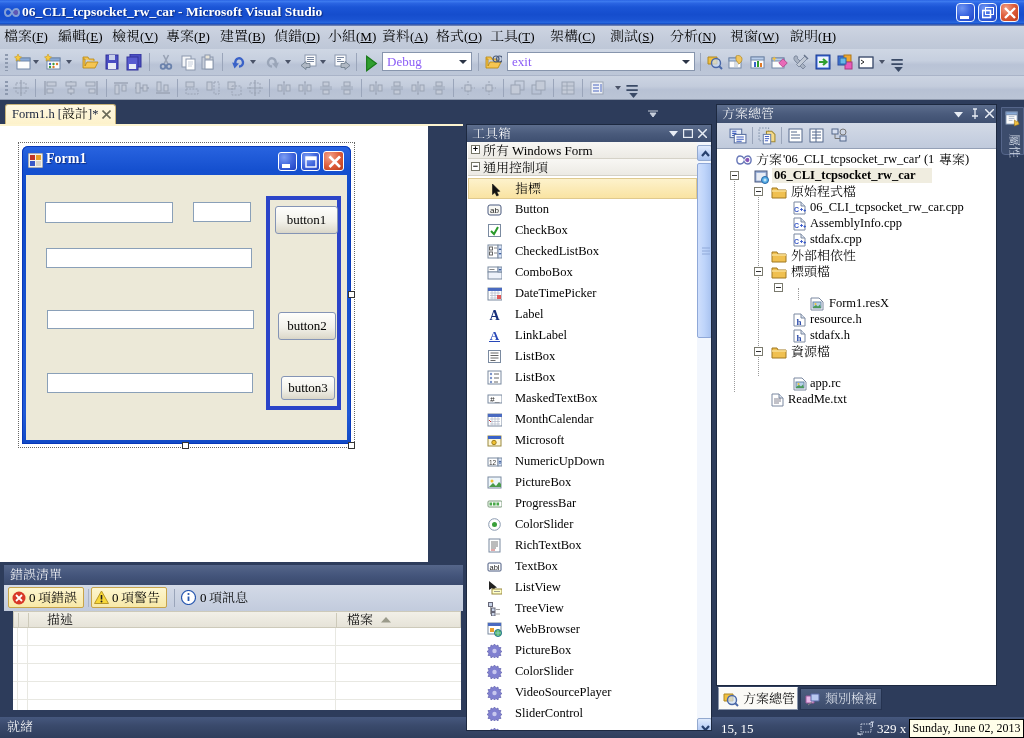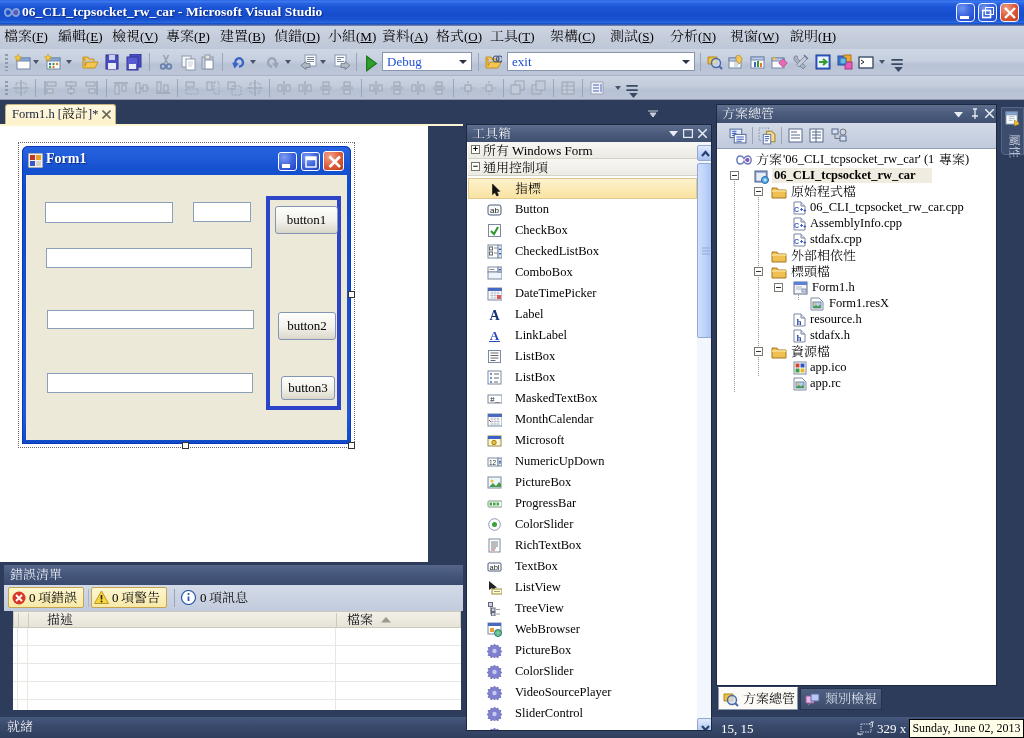--- a/index.html
+++ b/index.html
@@ -14,21 +14,21 @@
 .wbtn span{position:absolute;color:#fff;font-family:"Liberation Sans";font-weight:bold}
 #menubar{left:0;top:24px;width:1024px;height:25px;background:linear-gradient(180deg,#3f66c2 0%,#37549c 4%,#cdd4e1 10%,#c5cddc 55%,#bec7d7 100%);}
 .mi{position:absolute;top:5px;font-size:14px;color:#000}
 #tb1{left:0;top:49px;width:1024px;height:27px;background:linear-gradient(180deg,#cfd7e4 0%,#c6cfdf 45%,#b9c3d6 60%,#bdc7d8 100%);border-bottom:1px solid #aab4c8}
 #tb2{left:0;top:76px;width:1024px;height:24px;background:linear-gradient(180deg,#ccd4e2 0%,#c3ccdc 45%,#b7c1d4 60%,#bbc5d6 100%);border-bottom:1px solid #8e99ad}
 .grip{position:absolute;top:4px;width:3px;bottom:4px;background-image:radial-gradient(circle at 1.5px 2px,#8d99ae 1.2px,transparent 1.3px);background-size:3px 4px}
 .tsep{position:absolute;top:3px;width:1px;height:18px;background:#9aa5ba}
 .tico{position:absolute;top:5px;width:17px;height:17px}
 .tico2{position:absolute;top:4px;width:16px;height:16px}
 .darr{position:absolute;top:11px;width:0;height:0;border-left:3px solid transparent;border-right:3px solid transparent;border-top:4px solid #4a5368}
-.combo{position:absolute;top:3px;height:19px;background:#fff;border:1px solid #8795ad;font-size:13px;color:#1d4ed8;padding:1px 4px}
+.combo{position:absolute;top:3px;height:19px;background:#fff;border:1px solid #8795ad;font-size:13px;color:#8b5cf6;padding:1px 4px}
 .combo .ca{position:absolute;right:4px;top:7px;width:0;height:0;border-left:4px solid transparent;border-right:4px solid transparent;border-top:4px solid #2b3446}
 
 #tabstrip{left:0;top:100px;width:712px;height:24px;background:#2d3c5b}
 #tab1{position:absolute;left:5px;top:3px;width:111px;height:21px;background:linear-gradient(180deg,#fff8e2,#fdf2cb);border-radius:3px 3px 0 0;border:1px solid #c8b37a;border-bottom:none;font-size:13px;color:#1a2740}
 #doc{left:0;top:126px;width:428px;height:436px;background:#fff}
 
 #formsel{position:absolute;left:18px;top:16px;width:337px;height:306px;border:1px dotted #666}
 #form{position:absolute;left:22px;top:20px;width:329px;height:298px;border-radius:6px 6px 0 0;
  background:linear-gradient(180deg,#2964e0,#1550cf 8%,#0f49c8 20%,#2059d6 90%,#1049c5 100%);
  box-shadow:0 0 0 1px #0838b9 inset}
@@ -1011,29 +1011,20 @@
         <g fill="#000" transform="translate(0,11.18) scale(0.013000)">
           <use href="#g39" x="0"></use>
           <use href="#g51" x="1000"></use>
           <use href="#g0" x="2000"></use>
         </g>
       </svg>
     </div>
     <div class="pmbox" style="left:37px;top:162px">
       <i></i>
     </div>
-    <div class="trow" style="top:175px;left:0;width:279px">
-      <svg style="position:absolute;left:76px;top:1px" width="15" height="14" viewBox="0 0 15 14">
-        <rect x="1" y="1" width="13" height="12" fill="#f4f6fa" stroke="#5a688a"></rect>
-        <rect x="1" y="1" width="13" height="3" fill="#5a80d8"></rect>
-        <path d="M3 6 h6 M3 8 h6" stroke="#9ab" stroke-width=".8"></path>
-        <rect x="9" y="8" width="4" height="3" fill="#c8d4e8" stroke="#8a98b0"></rect>
-      </svg>
-      <span style="position:absolute;left:95px;top:0">Form1.h</span>
-    </div>
     <div class="pmbox" style="left:57px;top:178px">
       <i></i>
     </div>
     <div class="trow" style="top:191px;left:0;width:251px">
       <svg style="position:absolute;left:93px;top:1px" width="14" height="14" viewBox="0 0 14 14">
         <path d="M1 1 h8 l4 4 v8 h-12 Z" fill="#fff" stroke="#7a88a0"></path>
         <rect x="3" y="5" width="8" height="6" fill="#b8d0e8" stroke="#6888a8"></rect>
         <circle cx="5.5" cy="7" r="1" fill="#f0c030"></circle>
         <path d="M3 10 L6 8 L8 9.5 L10 7.5 L11 11 L3 11 Z" fill="#4a9a5a"></path>
       </svg>
@@ -1064,38 +1055,36 @@
         <g fill="#000" transform="translate(0,11.18) scale(0.013000)">
           <use href="#g13" x="0"></use>
           <use href="#g52" x="1000"></use>
           <use href="#g0" x="2000"></use>
         </g>
       </svg>
     </div>
     <div class="pmbox" style="left:37px;top:242px">
       <i></i>
     </div>
-    <div class="trow" style="top:255px;left:0;width:279px">
-      <svg style="position:absolute;left:76px;top:1px" width="14" height="14" viewBox="0 0 14 14">
-        <rect x="1" y="1" width="12" height="12" fill="#fff" stroke="#7a88a0"></rect>
-        <rect x="2.5" y="2.5" width="4" height="4" fill="#d04828"></rect>
-        <rect x="7.5" y="2.5" width="4" height="4" fill="#2858c8"></rect>
-        <rect x="2.5" y="7.5" width="4" height="4" fill="#38a048"></rect>
-        <rect x="7.5" y="7.5" width="4" height="4" fill="#e8b828"></rect>
-      </svg>
-      <span style="position:absolute;left:93px;top:0">app.ico</span>
-    </div>
     <div class="trow" style="top:271px;left:0;width:279px">
       <svg style="position:absolute;left:76px;top:1px" width="14" height="14" viewBox="0 0 14 14">
         <path d="M1 1 h8 l4 4 v8 h-12 Z" fill="#fff" stroke="#7a88a0"></path>
         <rect x="3" y="5" width="8" height="6" fill="#b8d0e8" stroke="#6888a8"></rect>
         <circle cx="5.5" cy="7" r="1" fill="#f0c030"></circle>
         <path d="M3 10 L6 8 L8 9.5 L10 7.5 L11 11 L3 11 Z" fill="#4a9a5a"></path>
       </svg>
       <span style="position:absolute;left:93px;top:0">app.rc</span>
+    </div>
+    <div class="trow" style="top:287px;left:0;width:279px">
+      <svg style="position:absolute;left:54px;top:1px" width="13" height="14" viewBox="0 0 13 14">
+        <path d="M1 1 h7 l4 4 v8 h-11 Z" fill="#fff" stroke="#7a88a0"></path>
+        <path d="M8 1 l0 4 l4 0" fill="#d8e0ec" stroke="#7a88a0"></path>
+        <path d="M3 6 h7 M3 8 h7 M3 10 h5" stroke="#667" stroke-width=".8"></path>
+      </svg>
+      <span style="position:absolute;left:71px;top:0">ReadMe.txt</span>
     </div>
   </div>
 <div class="ab" style="left:718px;top:687px;width:80px;height:23px;background:#fbfaf6;border:1px solid #8a96ac;border-top:1px solid #fff">
     <svg style="position:absolute;left:3px;top:3px" width="17" height="17" viewBox="0 0 17 17">
       <path d="M2 3 h9 v7 h-9 z" fill="#f0c040" stroke="#b08820"></path>
       <circle cx="10" cy="9" r="4.5" fill="#cfe0f5" fill-opacity=".7" stroke="#4a68a8" stroke-width="1.4"></circle>
       <path d="M13 12 L16 15" stroke="#4a68a8" stroke-width="2"></path>
     </svg>
     <svg class="cj" width="52" height="15" style="position:absolute;left:24px;top:4px;">
       <g fill="#000" transform="translate(0,11.18) scale(0.013000)">

